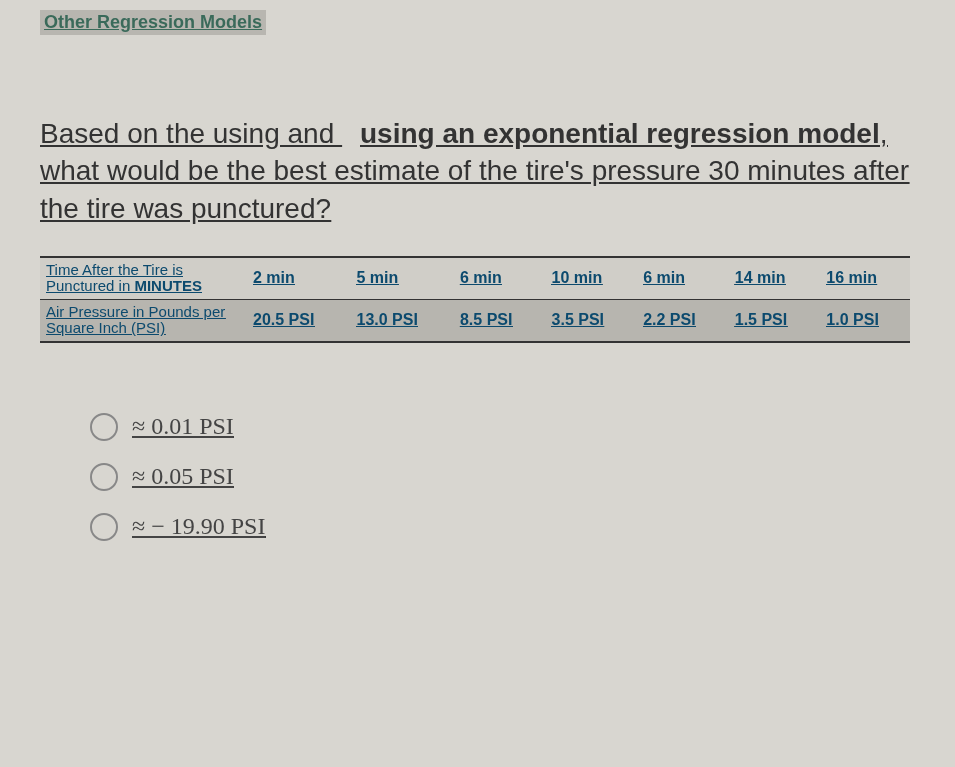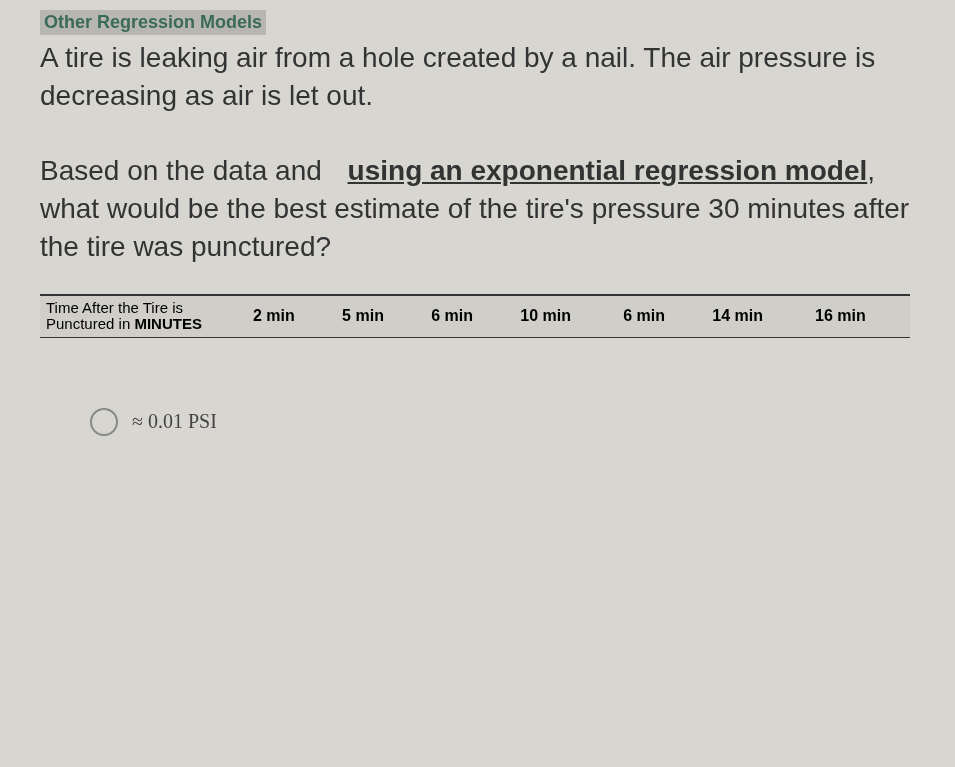--- a/index.html
+++ b/index.html
@@ -1,15 +1,15 @@
 <!DOCTYPE html>
 <html><head>
 <meta charset="utf-8">
 <style>
-  * { box-sizing: border-box; }
+  * { box-sizing: border-box; text-decoration: underline; }
   body {
     margin: 0;
     padding: 0;
     width: 955px;
     height: 767px;
     background: #d8d6d0;
     font-family: Arial, Helvetica, sans-serif;
     color: #2a2a2a;
     overflow: hidden;
   }
@@ -34,21 +34,21 @@
   .question .underline {
     text-decoration: underline;
   }
   .question b { font-weight: bold; margin-left: 18px; }
 
   table.data {
     border-collapse: collapse;
     width: 100%;
     max-width: 870px;
     font-size: 16px;
-    color: #000000;
+    color: #0c4a6e;
     margin-top: 20px;
     margin-bottom: 70px;
   }
   table.data td, table.data th {
     padding: 4px 8px;
     text-align: left;
     font-weight: bold;
   }
   table.data .rowlabel {
     text-align: left;
@@ -81,55 +81,72 @@
   .radio {
     width: 28px;
     height: 28px;
     border: 2px solid #888;
     border-radius: 50%;
     margin-right: 14px;
     background: transparent;
     flex-shrink: 0;
   }
   .option-label {
-    font-size: 20px;
+    font-size: 24px;
     color: #444;
     font-family: "Times New Roman", serif;
   }
 </style>
 </head>
 <body>
 
 <div class="page">
 
   <div class="category">Other Regression Models</div>
 
   <div class="question">
-    <span>A tire is leaking air from a hole created by a nail. The air pressure is decreasing as air is let out.</span>
     <br><br>
-    <span>Based on the data and </span><b><span class="underline">using an exponential regression model</span></b><span>, what would be the best estimate of the tire's pressure 30 minutes after the tire was punctured?</span>
+    <span>Based on the using and </span><b><span class="underline">using an exponential regression model</span></b><span>, what would be the best estimate of the tire's pressure 30 minutes after the tire was punctured?</span>
   </div>
 
   <table class="data">
     <tbody>
         <tr class="header-row">
       <td class="rowlabel">
         <span>Time After the Tire is Punctured in </span><span class="bold">MINUTES</span>
       </td>
       <td>2 min</td>
       <td>5 min</td>
       <td>6 min</td>
       <td>10 min</td>
       <td>6 min</td>
       <td>14 min</td>
       <td>16 min</td>
     </tr>
+    <tr class="data-row">
+      <td class="rowlabel">Air Pressure in Pounds per Square Inch (PSI)</td>
+      <td>20.5 PSI</td>
+      <td>13.0 PSI</td>
+      <td>8.5 PSI</td>
+      <td>3.5 PSI</td>
+      <td>2.2 PSI</td>
+      <td>1.5 PSI</td>
+      <td>1.0 PSI</td>
+    </tr>
   </tbody>
     </table>
 
   <div class="options">
     <div class="option">
       <div class="radio"></div>
       <span class="option-label">≈ 0.01 PSI</span>
     </div>
+    <div class="option">
+      <div class="radio"></div>
+      <span class="option-label">≈ 0.05 PSI</span>
+    </div>
+    <div class="option">
+      <div class="radio"></div>
+      <span class="option-label">≈ − 19.90 PSI</span>
+    </div>
   </div>
 
 </div>
 
 </body></html>

